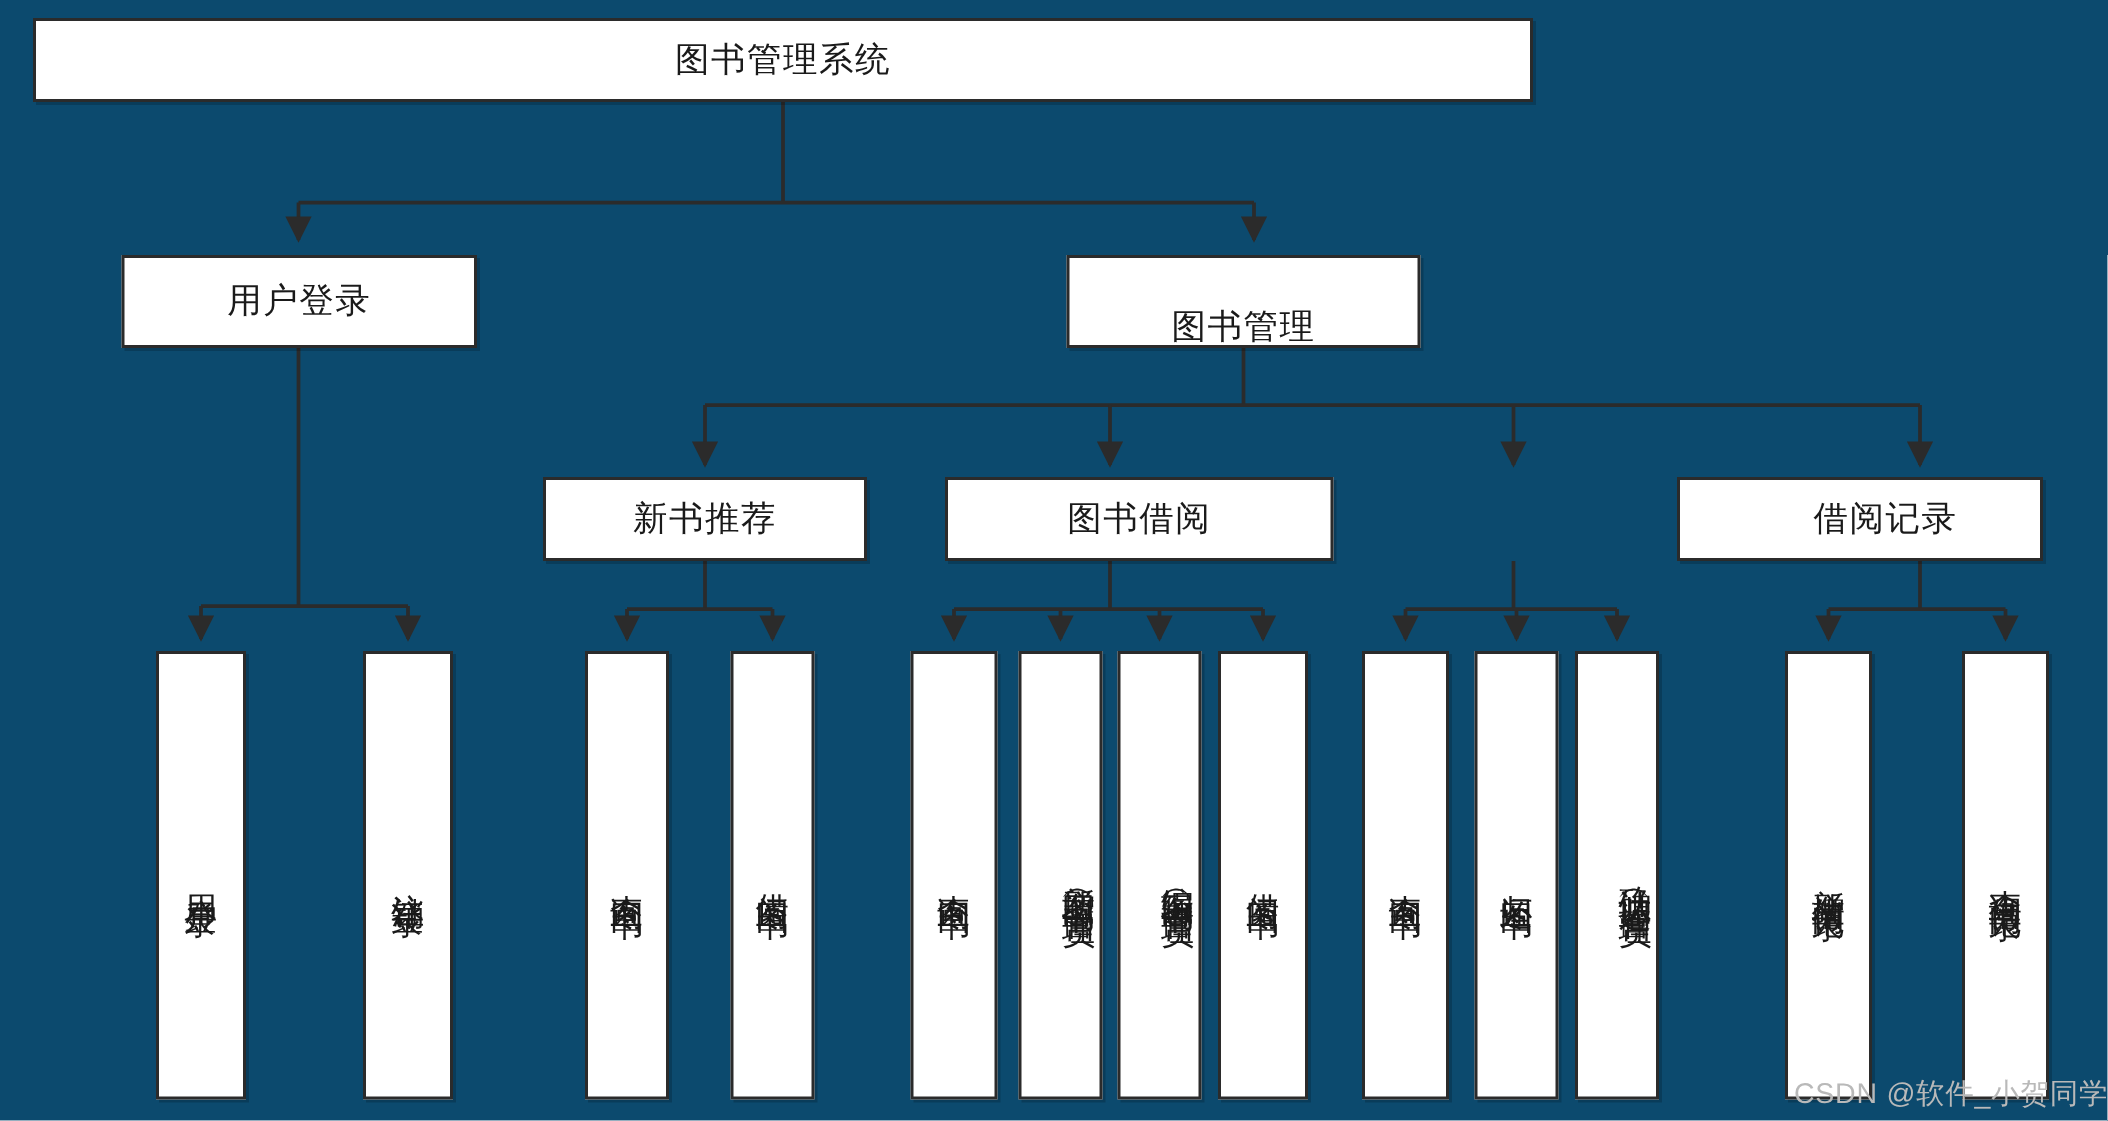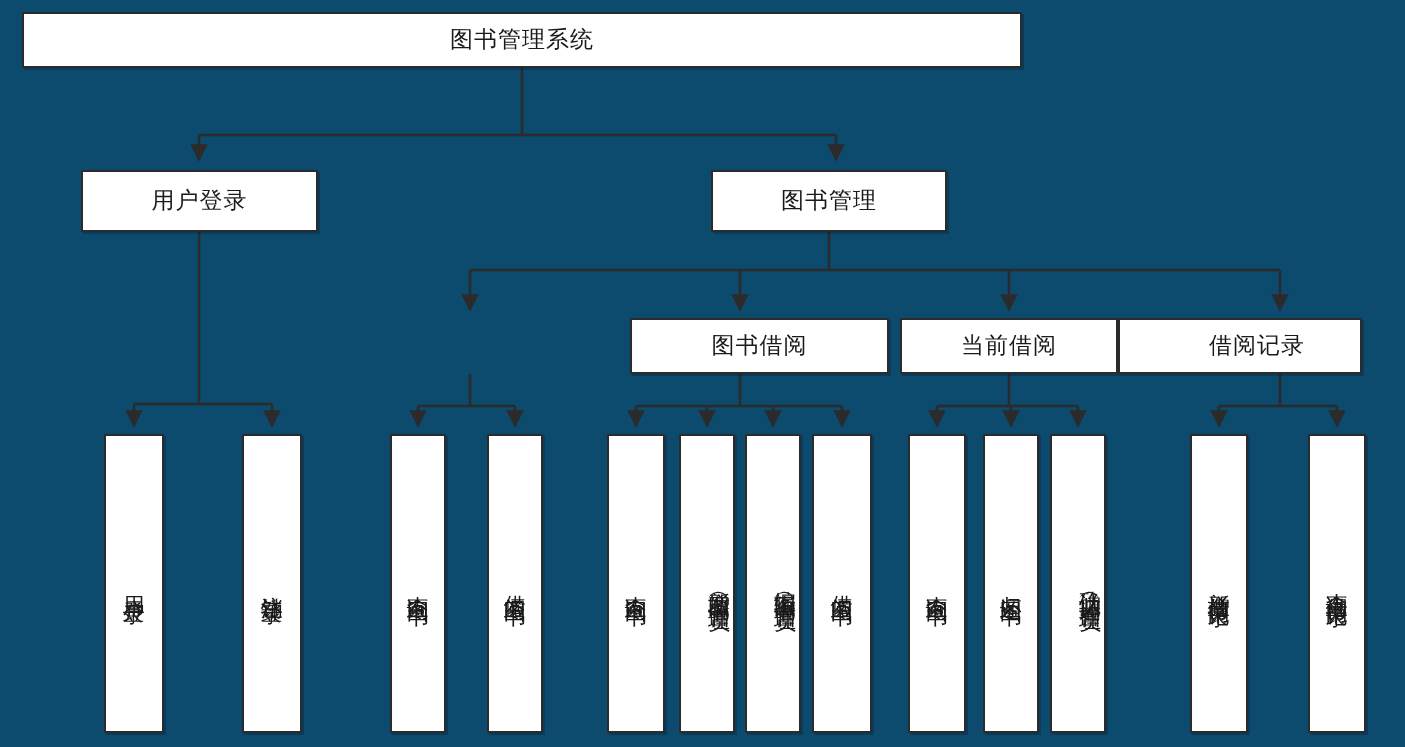--- a/index.html
+++ b/index.html
@@ -128,29 +128,29 @@
     </g>
   </svg>
 
   <div class="node horizontal" style="left:22px; top:12px; width:1000px; height:56px;">
     <span>图书管理系统</span>
   </div>
 
   <div class="node horizontal" style="left:81px; top:170px; width:237px; height:62px;">
     <span>用户登录</span>
   </div>
-  <div class="node horizontal" style="left:711px; top:170px; width:236px; height:62px;">
+  <div class="node horizontal" style="left:711px; top:170px; width:236px; height:62px;align-items:flex-end;">
     <span>图书管理</span>
   </div>
 
+  <div class="node horizontal" style="left:362px; top:318px; width:216px; height:56px;">
+    <span>新书推荐</span>
+  </div>
   <div class="node horizontal" style="left:630px; top:318px; width:259px; height:56px;">
     <span>图书借阅</span>
-  </div>
-  <div class="node horizontal" style="left:900px; top:318px; width:218px; height:56px;">
-    <span>当前借阅</span>
   </div>
   <div class="node horizontal" style="left:1118px; top:318px; width:244px; height:56px;padding-left:34px;">
     <span>借阅记录</span>
   </div>
 
   <div class="node vertical center-mid" style="left:104px; top:434px; width:60px; height:299px;">
     <span class="vlabel">用户登录</span>
   </div>
   <div class="node vertical center-mid" style="left:242px; top:434px; width:60px; height:299px;">
     <span class="vlabel">注销登录</span>
@@ -182,14 +182,15 @@
   <div class="node vertical" style="left:1050px; top:434px; width:56px; height:299px;">
     <span class="vlabel">确认归还（管理员）</span>
   </div>
   <div class="node vertical center-mid" style="left:1190px; top:434px; width:58px; height:299px;">
     <span class="vlabel">新增借阅记录</span>
   </div>
   <div class="node vertical center-mid" style="left:1308px; top:434px; width:58px; height:299px;">
     <span class="vlabel">查询借阅记录</span>
   </div>
 
+  <div class="watermark" style="left:1196px; top:716px;">CSDN @软件_小贺同学</div>
 
 </div>
 
 </body></html>

